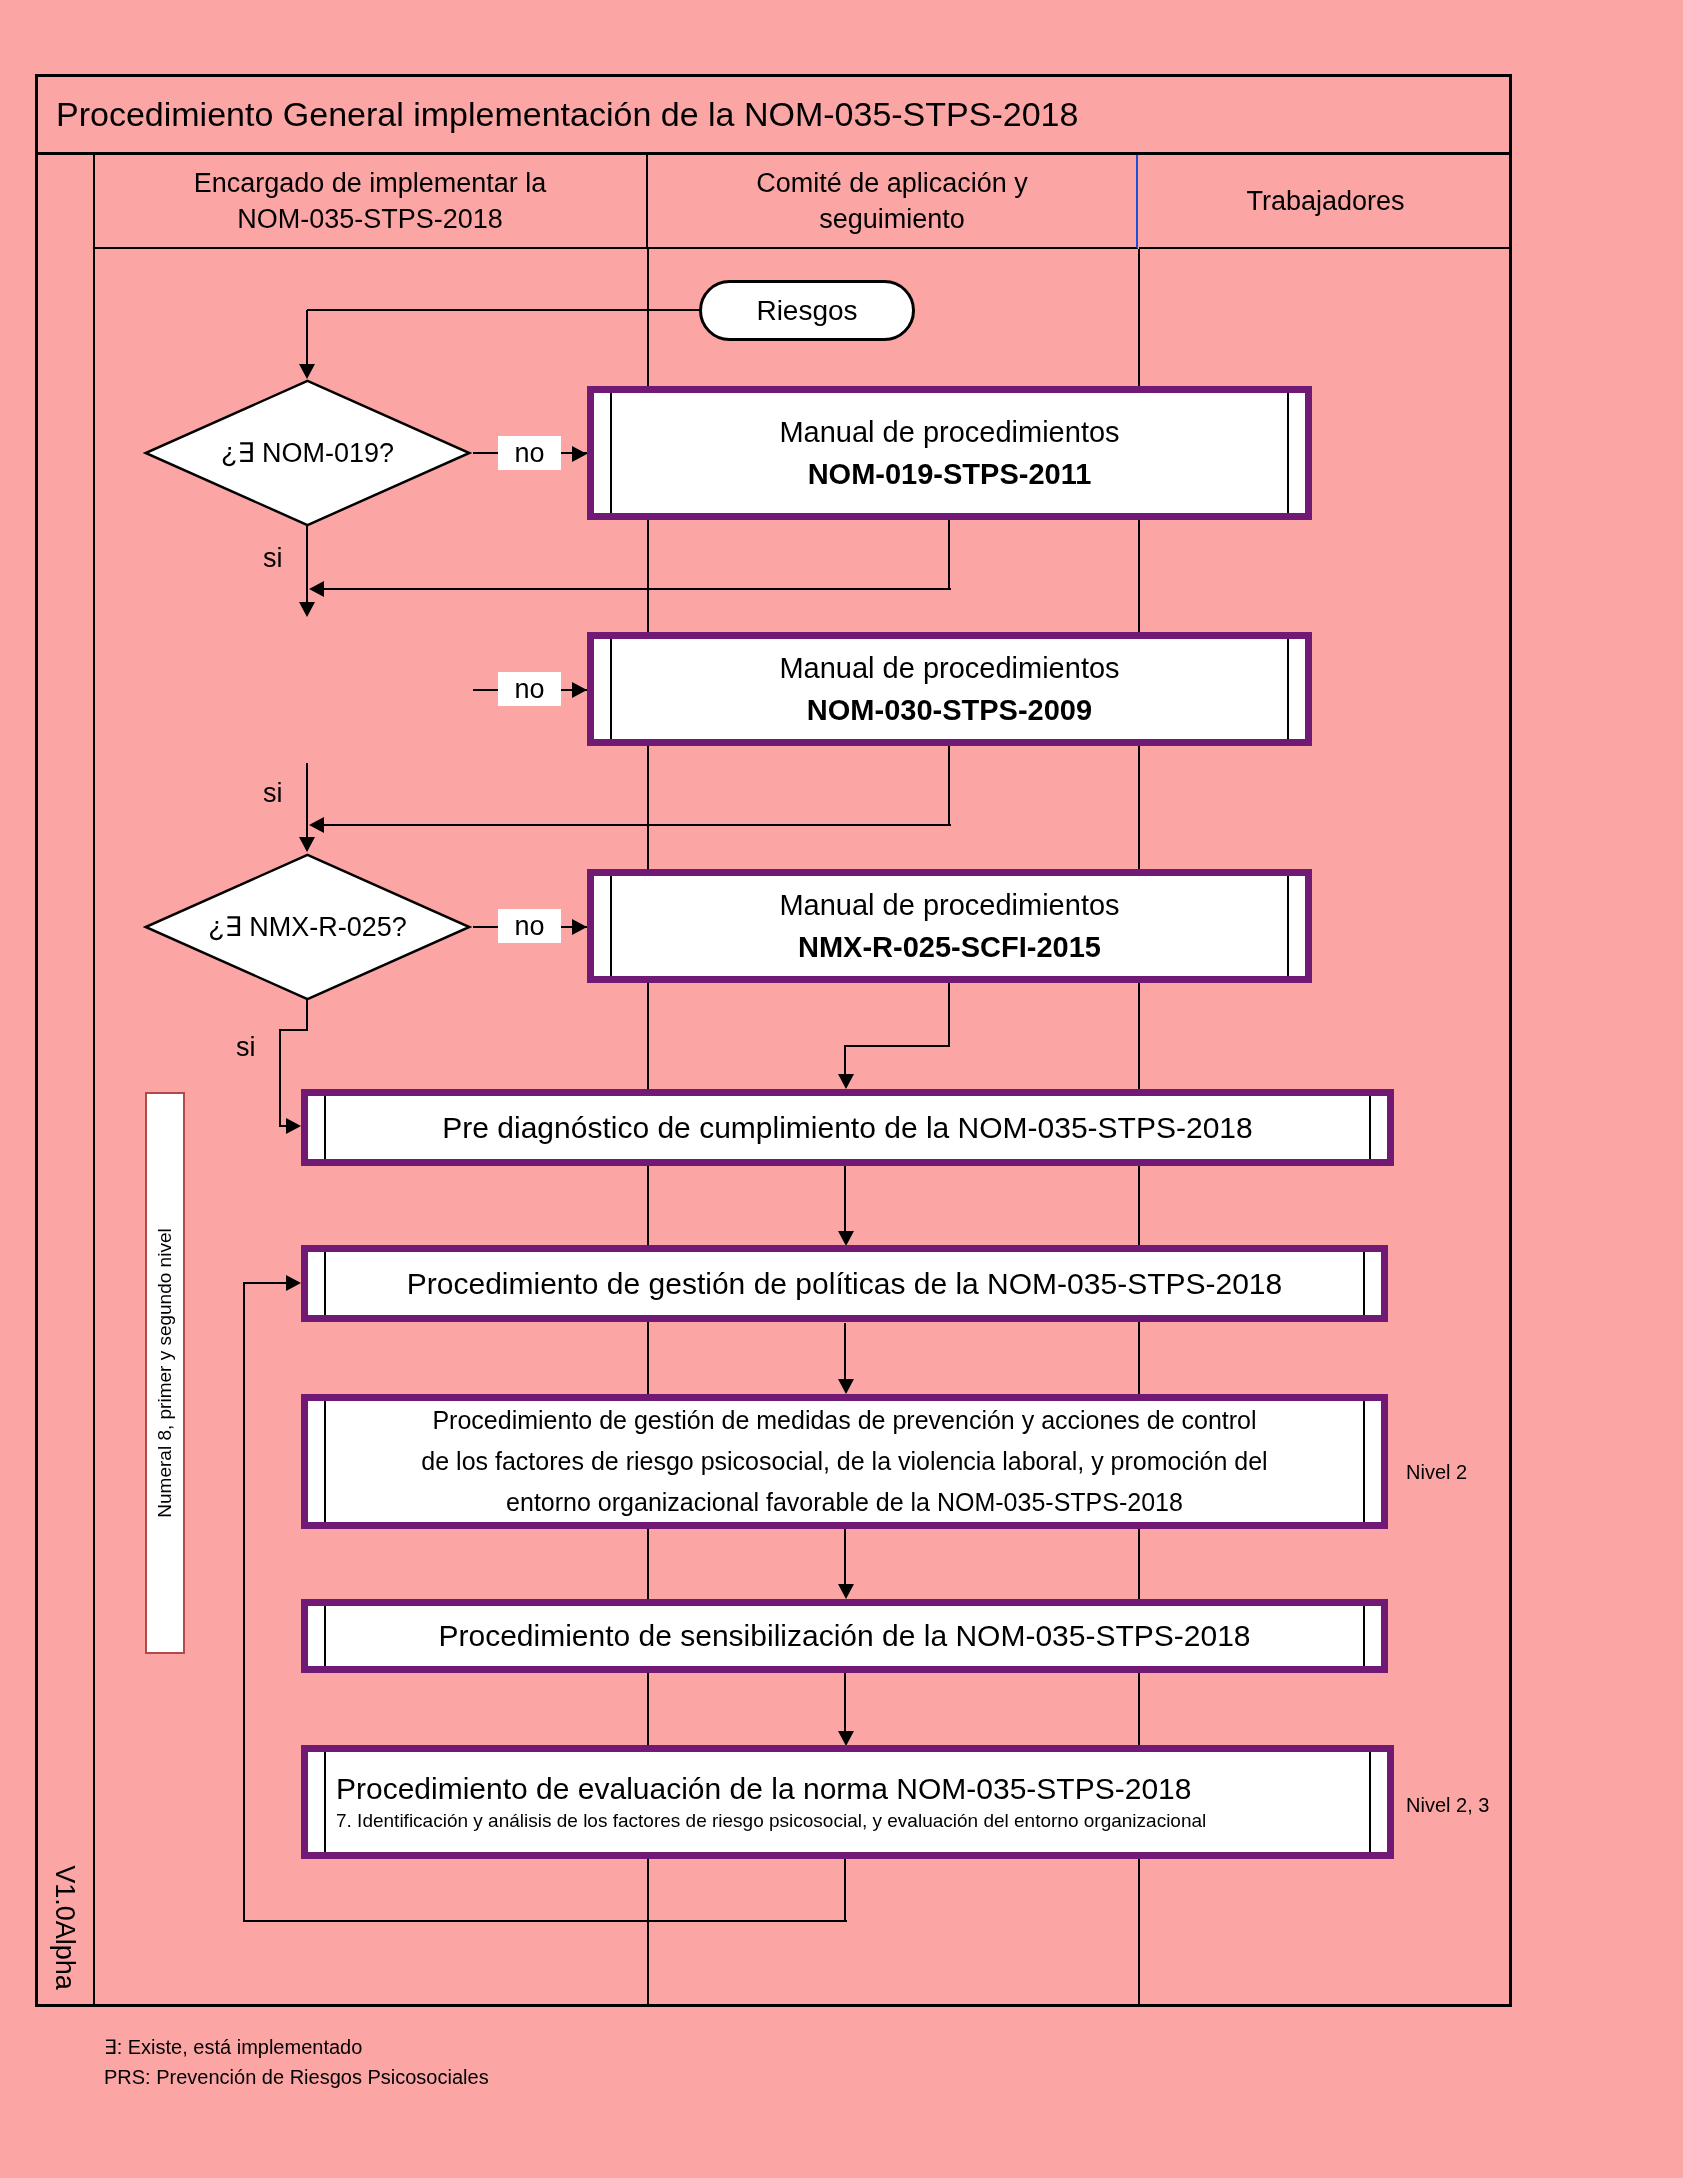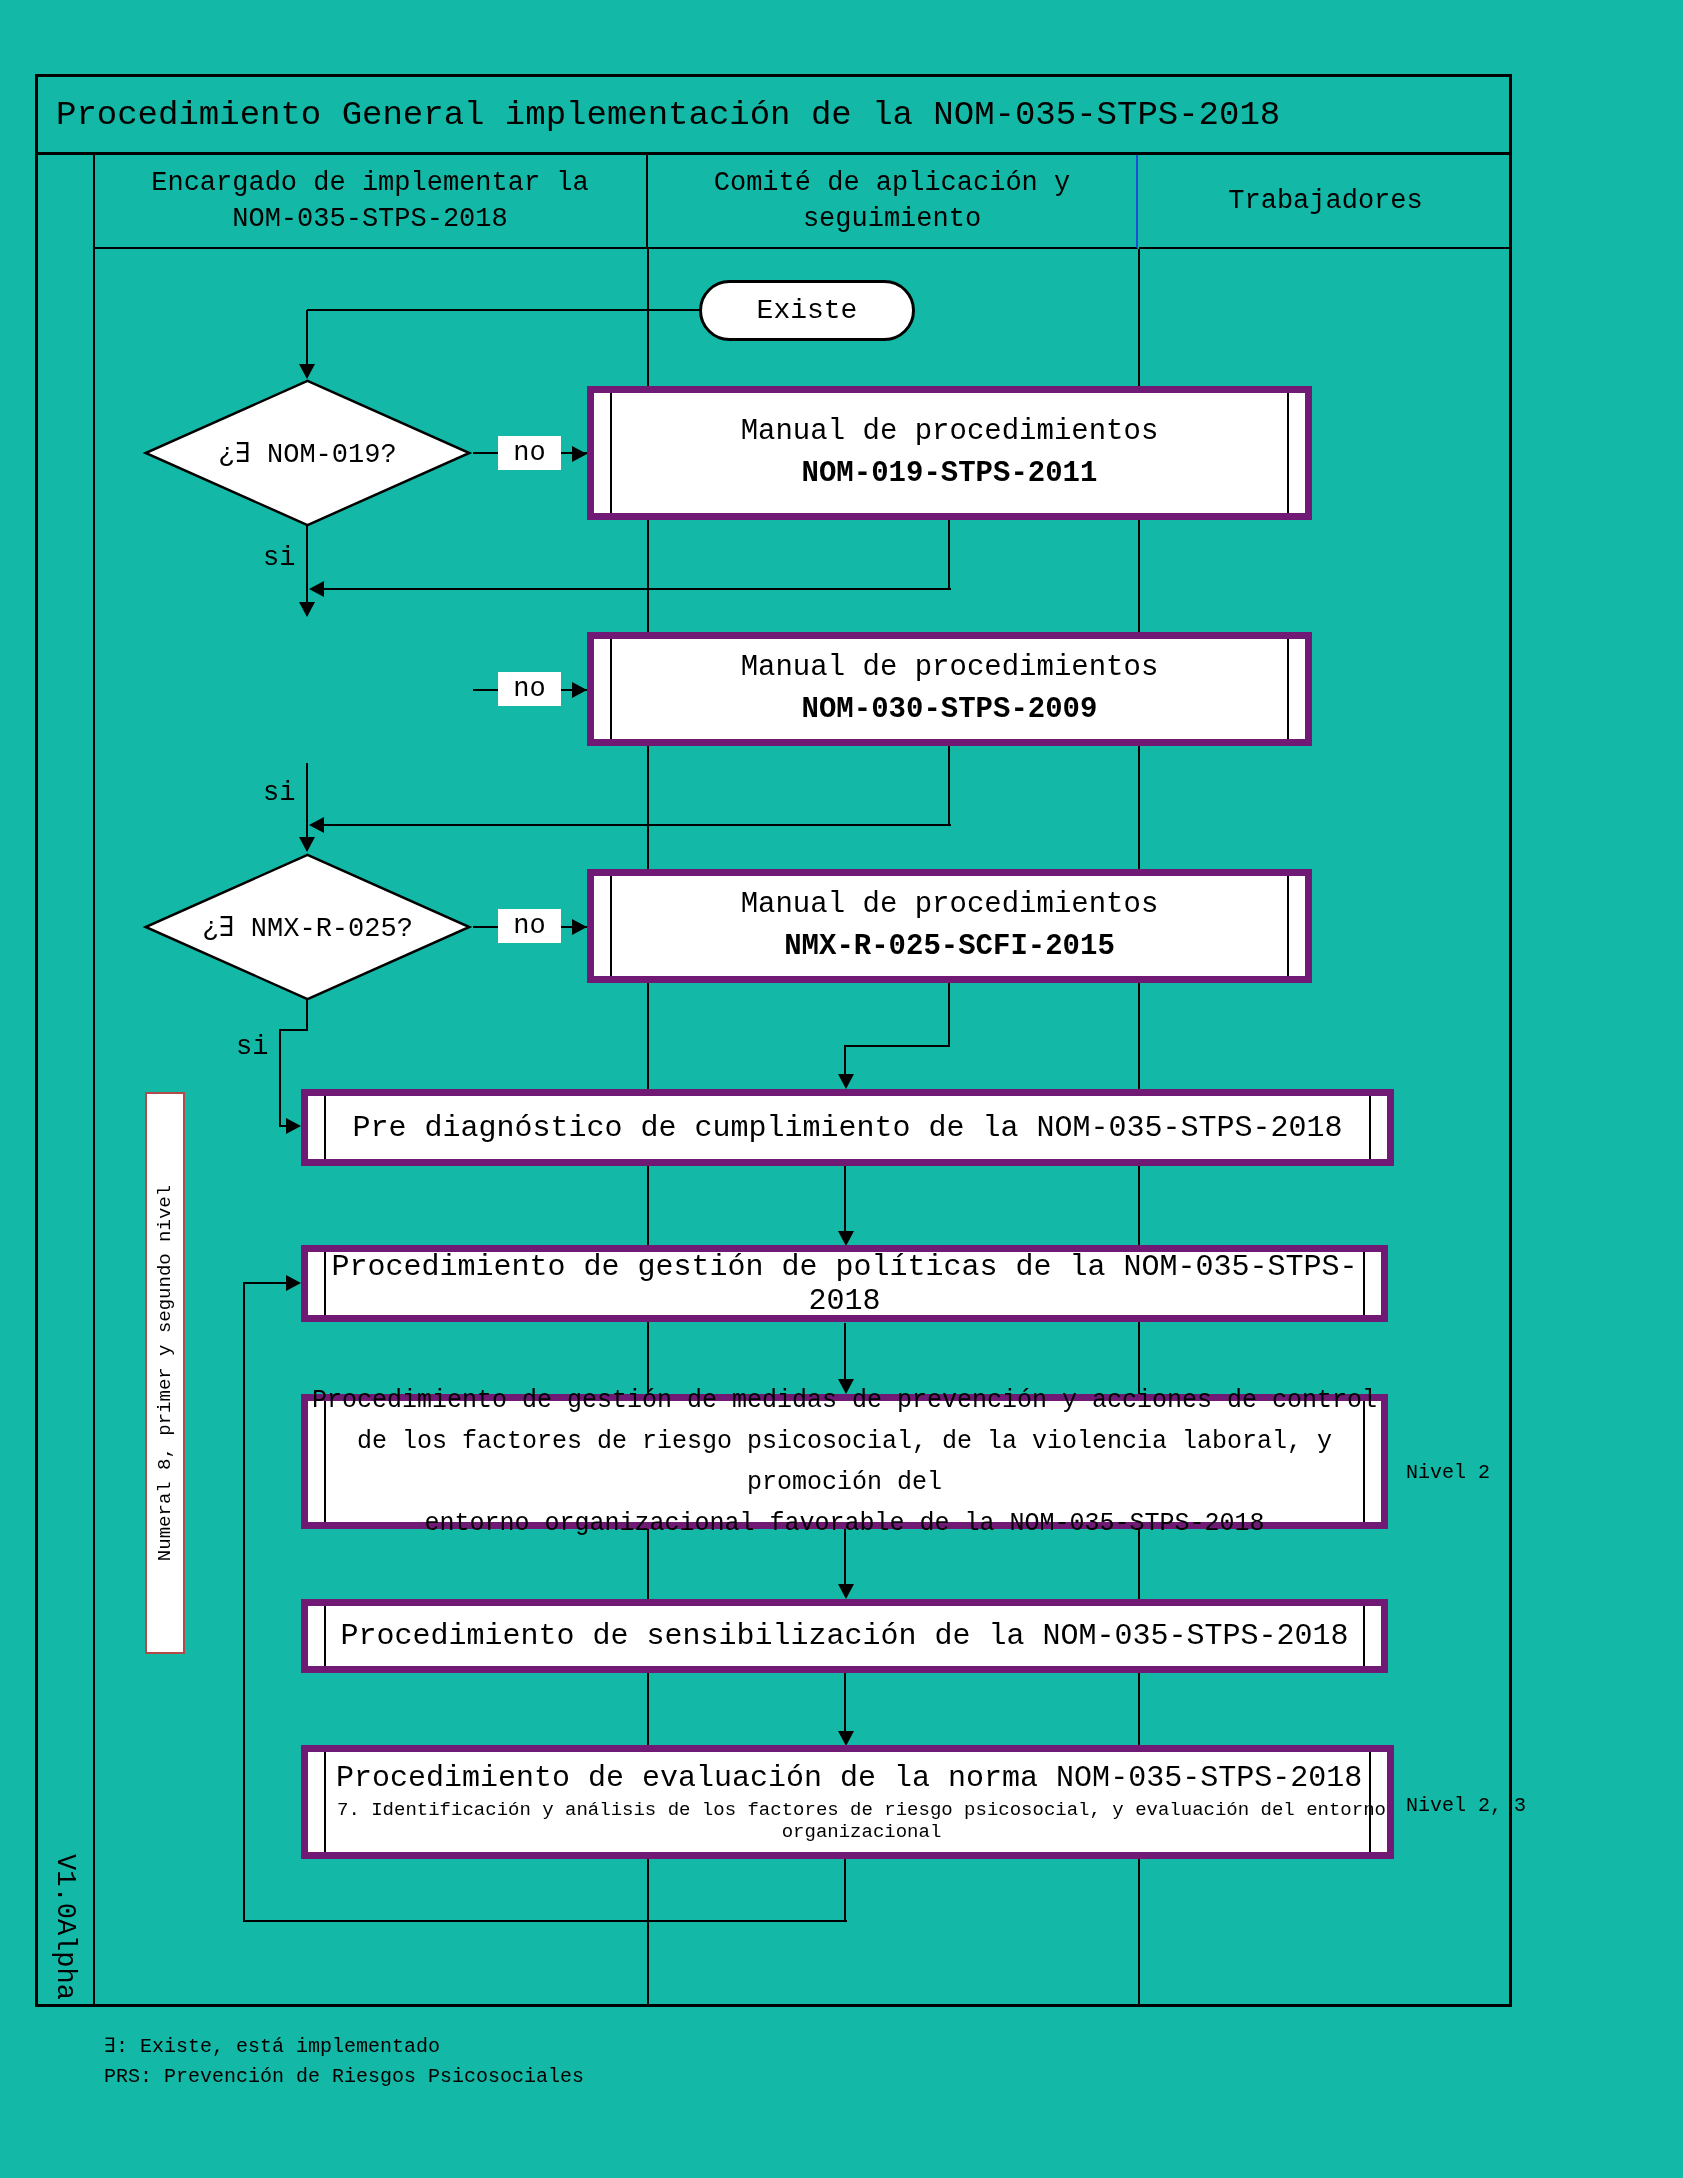--- a/index.html
+++ b/index.html
@@ -1,17 +1,17 @@
 <!DOCTYPE html>
 <html><head>
 <meta charset="utf-8">
 <style>
   html,body{margin:0;padding:0;background:#fff;}
-  .page{position:relative;width:1683px;height:2178px;background:#14b8a6;
-        font-family:Liberation Mono, monospace;color:#000;overflow:hidden;}
+  .page{position:relative;width:1683px;height:2178px;background:#fca5a5;
+        font-family:Liberation Sans, sans-serif;color:#000;overflow:hidden;}
   .ln{position:absolute;background:#000;}
   
   .ad{position:absolute;width:0;height:0;border-left:8px solid transparent;border-right:8px solid transparent;border-top:15px solid #000;}
   .ar{position:absolute;width:0;height:0;border-top:8px solid transparent;border-bottom:8px solid transparent;border-left:15px solid #000;}
   .al{position:absolute;width:0;height:0;border-top:8px solid transparent;border-bottom:8px solid transparent;border-right:15px solid #000;}
   
   .frame{position:absolute;left:35px;top:74px;width:1477px;height:1933px;border:3px solid #000;box-sizing:border-box;}
   .titlebar{position:absolute;left:38px;top:77px;width:1474px;height:78px;border-bottom:3px solid #000;box-sizing:border-box;
             display:flex;align-items:center;padding-left:18px;font-size:34px;}
   .hcell{position:absolute;top:155px;height:94px;border-bottom:2px solid #000;box-sizing:border-box;
@@ -114,21 +114,21 @@
   <div class="ln" style="left:844px;top:1529px;width:2px;height:59px;"></div>
   <div class="ad" style="left:838px;top:1584px;"></div>
 
   <div class="ln" style="left:844px;top:1673px;width:2px;height:60px;"></div>
   <div class="ad" style="left:838px;top:1731px;"></div>
 
   <div class="ln" style="left:844px;top:1859px;width:2px;height:62px;"></div>
   <div class="ln" style="left:243px;top:1920px;width:604px;height:2px;"></div>
 
   <div class="oval" style="left:699px;top:280px;width:216px;height:61px;">
-    <span>Existe</span>
+    <span>Riesgos</span>
   </div>
 
   <div class="dia" style="left:141px;top:377px;width:333px;height:152px;">
     <svg width="333" height="152" viewBox="0 0 336 154">
       <polygon points="168,4 332,77 168,150 4,77" fill="#ffffff" stroke="#000000" stroke-width="2.5"></polygon>
     </svg>
     <div class="dlabel">¿∃ NOM-019?</div>
   </div>
   <div class="dia" style="left:141px;top:851px;width:333px;height:152px;">
     <svg width="333" height="152" viewBox="0 0 336 154">

